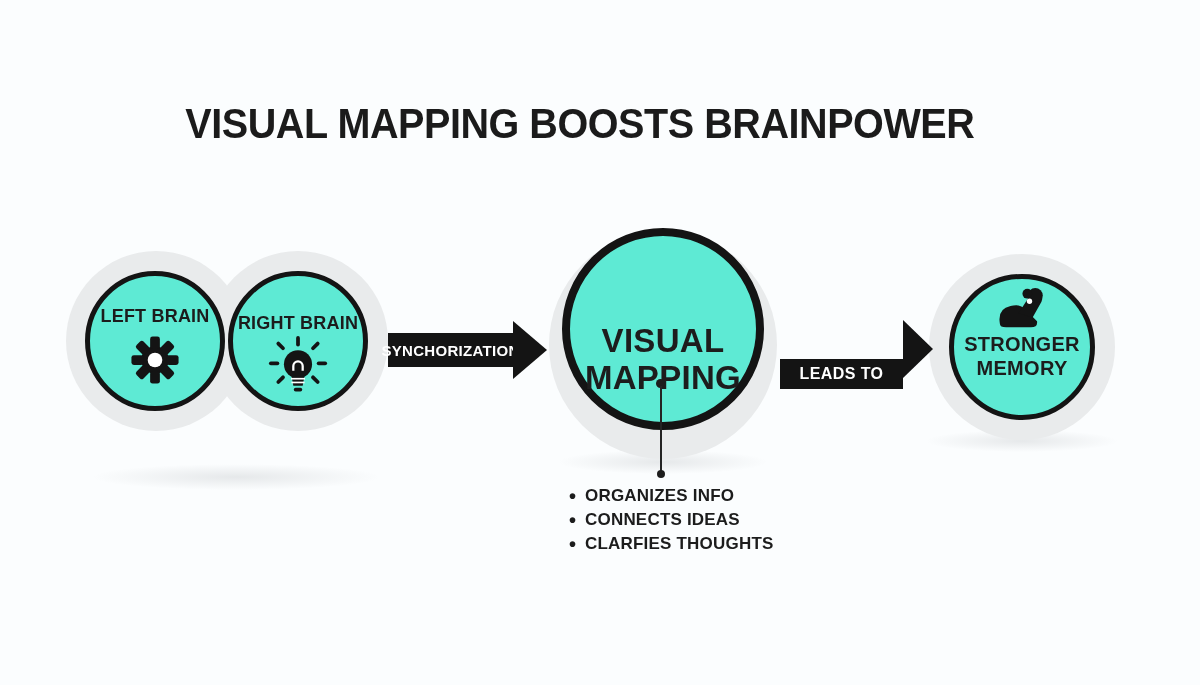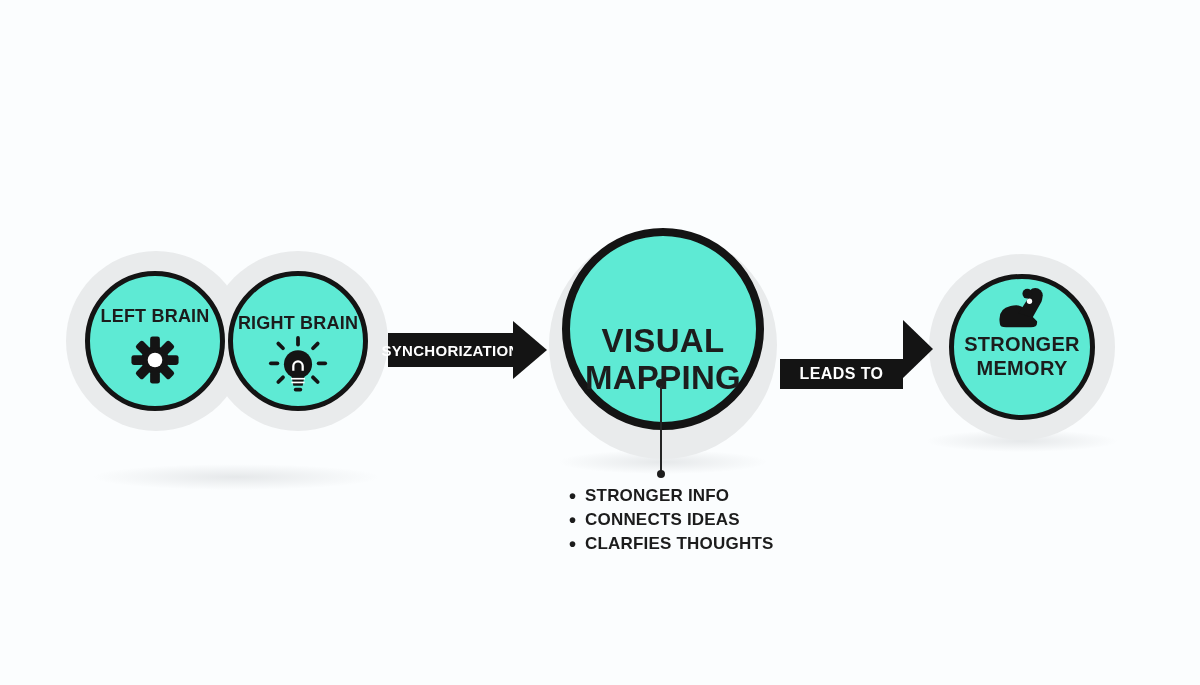--- a/index.html
+++ b/index.html
@@ -37,20 +37,23 @@
   .benefit-row{display:flex;align-items:center;height:24px;}
   .benefit-row .bullet{font-size:20px;font-weight:bold;margin-right:9px;line-height:24px;}
   .benefit-row .benefit-text{font-size:17px;font-weight:bold;letter-spacing:.2px;line-height:24px;white-space:nowrap;}
   .icon-wrap{display:block;line-height:0;}
 </style>
 </head>
 <body>
 
 <div class="stage">
 
+  <div class="title">
+    <span class="condense">VISUAL MAPPING BOOSTS BRAINPOWER</span>
+  </div>
 
   <div class="ground-shadow" style="left:92px;top:464px;width:288px;height:26px;"></div>
   <div class="ground-shadow" style="left:558px;top:450px;width:210px;height:24px;"></div>
   <div class="ground-shadow" style="left:926px;top:430px;width:192px;height:22px;"></div>
 
   <div class="halo" style="left:66px;top:251px;width:180px;height:180px;"></div>
   <div class="halo" style="left:208px;top:251px;width:180px;height:180px;"></div>
   <div class="halo" style="left:549px;top:231px;width:228px;height:228px;"></div>
   <div class="halo" style="left:929px;top:254px;width:186px;height:186px;"></div>
 
@@ -109,21 +112,21 @@
     <div class="big-label">MAPPING</div>
   </div>
 
   <div class="connector-dot" style="left:656px;top:379px;width:9px;height:9px;"></div>
   <div class="connector-line" style="left:660px;top:386px;width:2px;height:86px;"></div>
   <div class="connector-dot" style="left:657px;top:470px;width:8px;height:8px;"></div>
 
   <div class="benefits">
     <div class="benefit-row">
       <span class="bullet">•</span>
-      <span class="benefit-text">STRONGER INFO</span>
+      <span class="benefit-text">ORGANIZES INFO</span>
     </div>
     <div class="benefit-row">
       <span class="bullet">•</span>
       <span class="benefit-text">CONNECTS IDEAS</span>
     </div>
     <div class="benefit-row">
       <span class="bullet">•</span>
       <span class="benefit-text">CLARFIES THOUGHTS</span>
     </div>
   </div>

